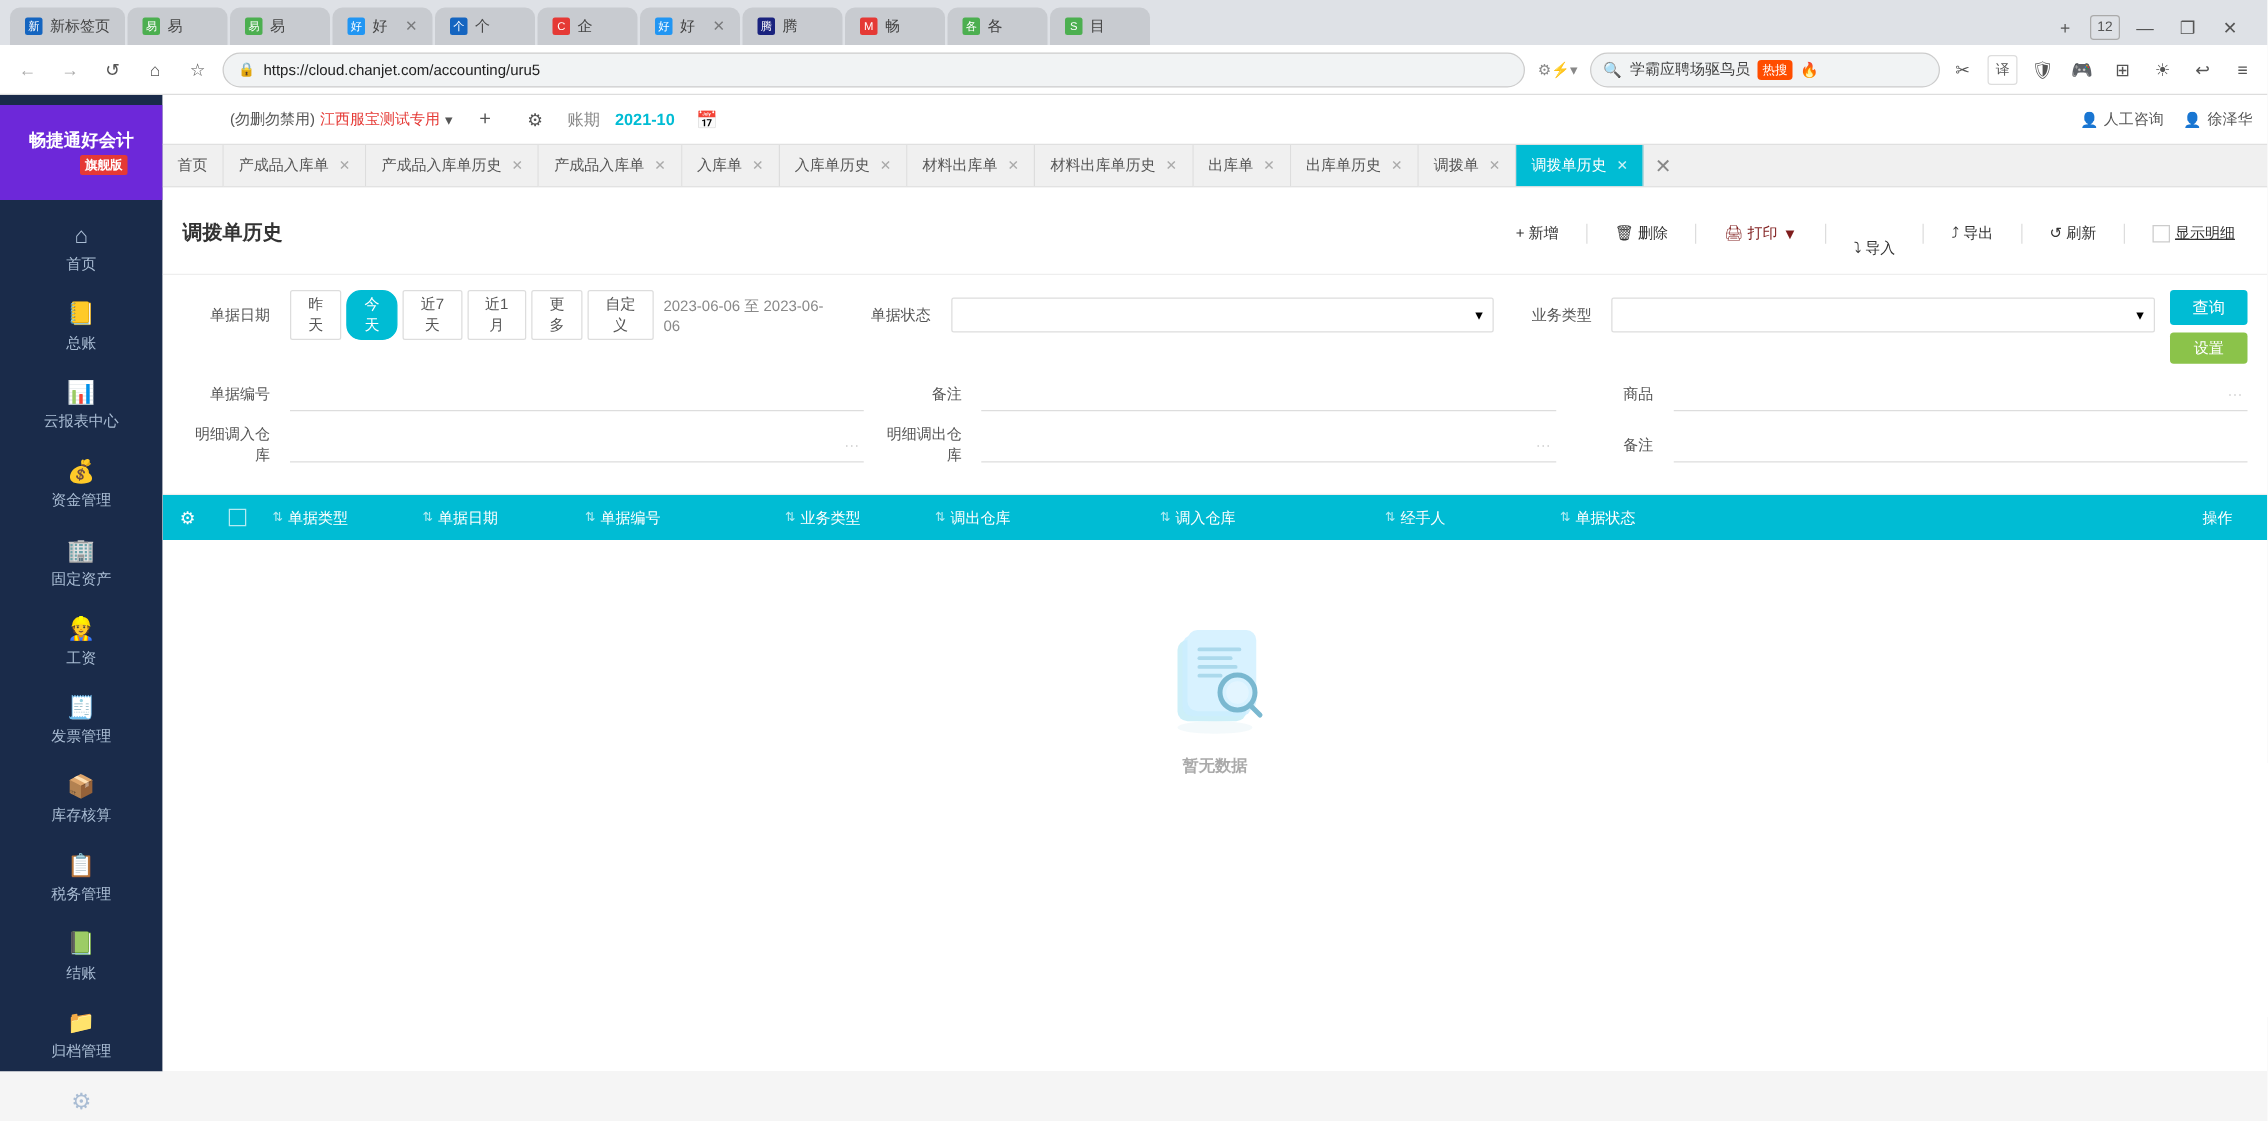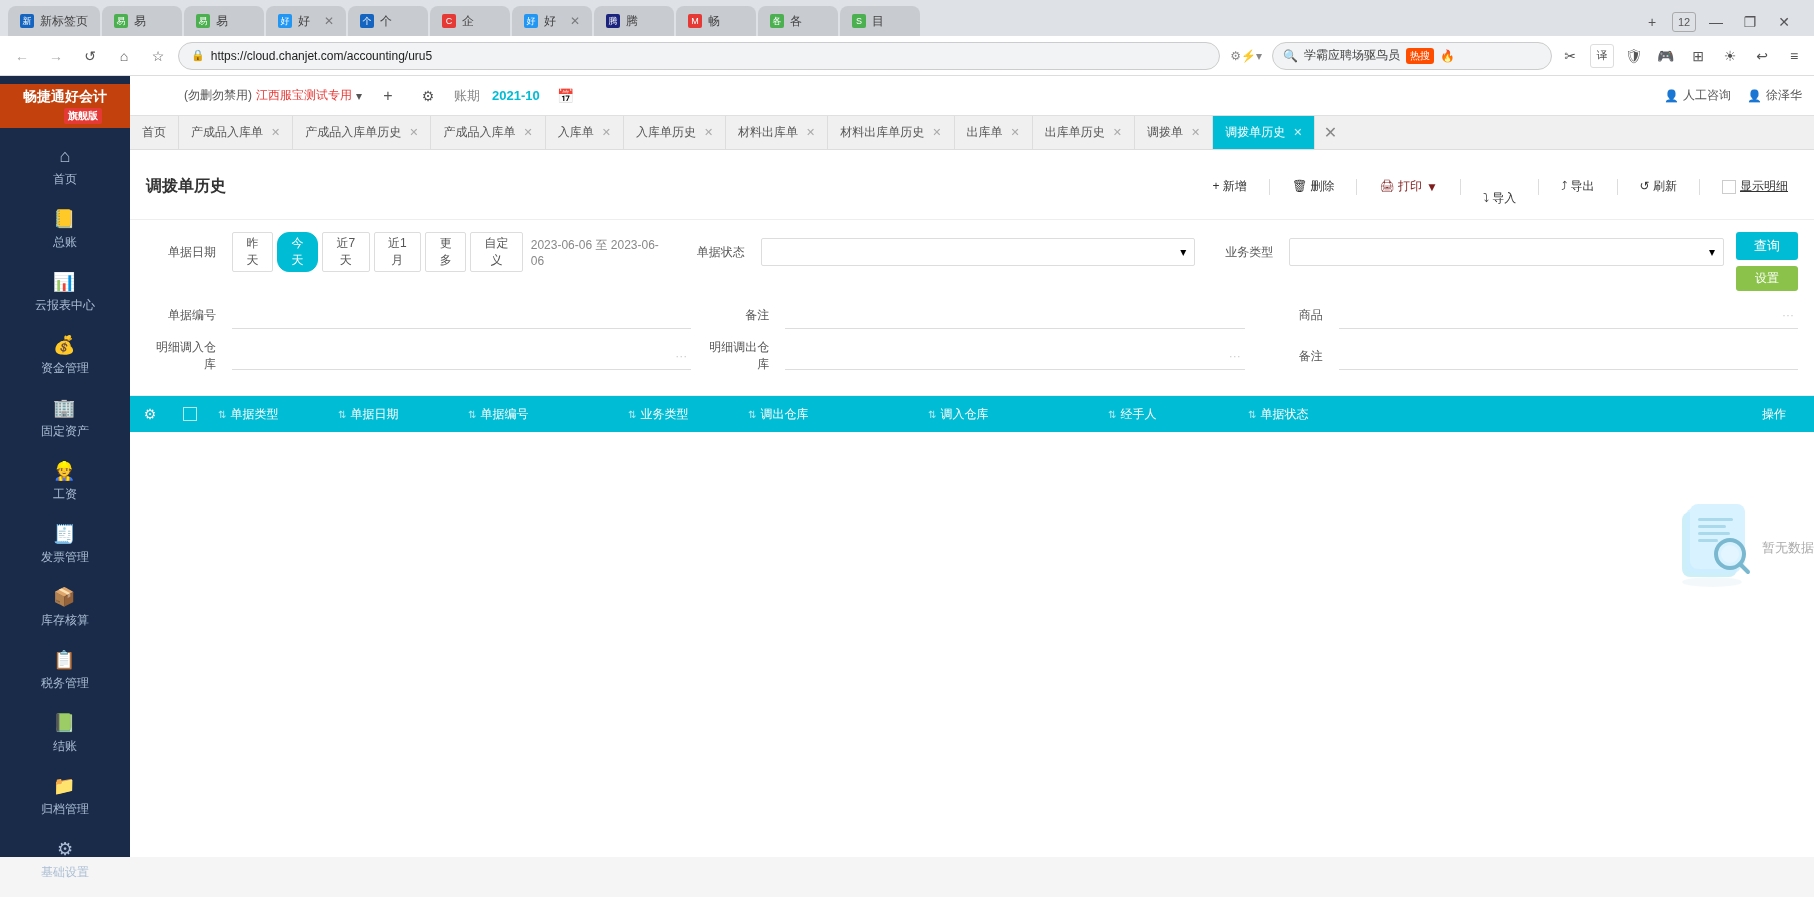--- a/index.html
+++ b/index.html
@@ -16,21 +16,21 @@
     .search-bar { width: 280px; height: 28px; border: 1px solid #ccc; border-radius: 14px; padding: 0 10px; font-size: 12px; background: #f1f3f4; display: flex; align-items: center; gap: 6px; color: #444; }
     .hot-tag { background: #ff4d00; color: #fff; font-size: 10px; border-radius: 3px; padding: 1px 4px; }
     .toolbar-icons { display: flex; gap: 8px; align-items: center; }
     .toolbar-icon { width: 24px; height: 24px; display: flex; align-items: center; justify-content: center; cursor: pointer; color: #555; border-radius: 4px; font-size: 14px; }
 
     
     .app-wrapper { display: flex; height: calc(897px - 116px); }
 
     
     .sidebar { width: 130px; background: #1a2b4a; display: flex; flex-direction: column; align-items: center; padding-top: 8px; flex-shrink: 0; }
-    .sidebar-logo { background: #c2410c; width: 100%; padding: 4px; text-align: center; color: #fff; font-size: 12px; font-weight: bold; display: flex; flex-direction: column; align-items: center; margin-bottom: 8px; }
+    .sidebar-logo { background: #6d28d9; width: 100%; padding: 20px; text-align: center; color: #fff; font-size: 12px; font-weight: bold; display: flex; flex-direction: column; align-items: center; margin-bottom: 8px; }
     .sidebar-logo .logo-main { font-size: 14px; font-weight: bold; }
     .sidebar-logo .logo-sub { font-size: 10px; background: #e53935; padding: 1px 4px; border-radius: 2px; margin-top: 2px; margin-left: 36px; }
     .sidebar-item { width: 100%; padding: 10px 0; display: flex; flex-direction: column; align-items: center; gap: 4px; cursor: pointer; color: #aabdd4; font-size: 13px; }
     .sidebar-item .s-icon { font-size: 18px; }
     .sidebar-item .s-label { font-size: 12px; }
 
     
     .app-header { background: #fff; border-bottom: 1px solid #e0e0e0; height: 40px; display: flex; align-items: center; padding: 0 12px; gap: 12px; }
     .company-selector { display: flex; align-items: center; gap: 4px; color: #555; font-size: 12px; cursor: pointer; margin-left: 42px; }
     .company-name { color: #e53935; }
@@ -81,21 +81,21 @@
     .th-out { width: 180px; }
     .th-in { width: 180px; }
     .th-handler { width: 140px; }
     .th-status { flex: 1; }
     .th-actions { width: 80px; justify-content: center; }
 
     .gear-icon-white { color: #fff; font-size: 14px; }
     .check-box-white { width: 14px; height: 14px; border: 1px solid rgba(255,255,255,0.7); display: inline-block; background: transparent; }
 
     
-    .empty-state { display: flex; align-items: center; justify-content: flex-end; padding: 60px 0; }
+    .empty-state { display: flex; flex-direction: column; align-items: center; justify-content: flex-end; padding: 60px 0; font-weight: bold; }
     .empty-text { color: #aaa; font-size: 13px; margin-top: 12px; }
 
     
     .btn-search { background: #00bcd4; color: #fff; border: none; padding: 5px 18px; border-radius: 3px; cursor: pointer; font-size: 13px; }
     .btn-settings { background: #8bc34a; color: #fff; border: none; padding: 4px 14px; border-radius: 3px; cursor: pointer; font-size: 12px; }
     .filter-cell-label { font-size: 12px; color: #555; width: 70px; flex-shrink: 0; text-align: right; margin-right: 8px; }
     .filter-select-box { flex: 1; height: 28px; border: 1px solid #ddd; border-radius: 2px; background: #fff; font-size: 12px; padding: 0 8px; display: flex; align-items: center; justify-content: space-between; cursor: pointer; }
     .filter-underline { flex: 1; height: 28px; border: none; border-bottom: 1px solid #ddd; font-size: 12px; padding: 0 4px; outline: none; background: transparent; }
     .filter-underline-with-dots { flex: 1; height: 28px; border: none; border-bottom: 1px solid #ddd; font-size: 12px; padding: 0 4px; outline: none; background: transparent; display: flex; align-items: center; justify-content: flex-end; color: #ccc; cursor: pointer; }
 

